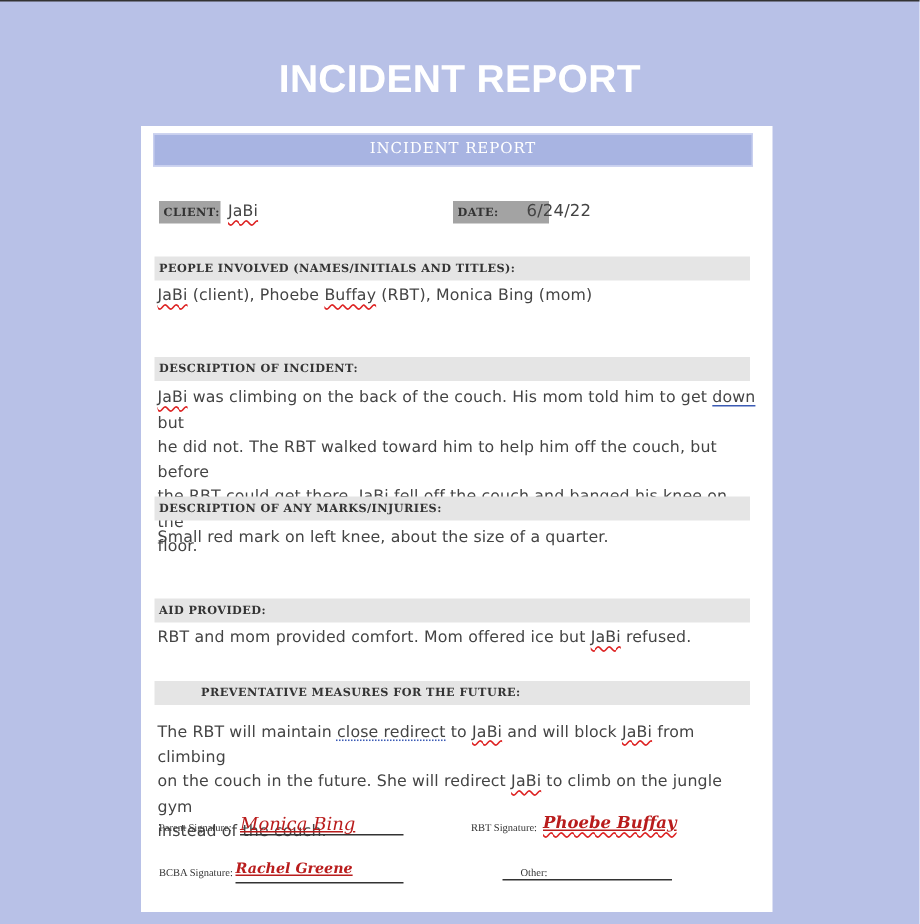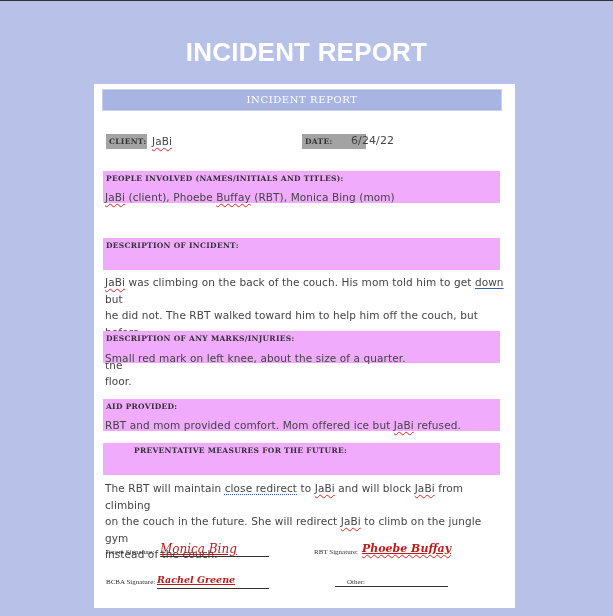--- a/index.html
+++ b/index.html
@@ -34,22 +34,22 @@
     font-size:7.5px; letter-spacing:0.3px; line-height:15px; padding:0 3px;
     box-sizing:border-box;
   }
   .hand {
     position:absolute;
     font-family:"DejaVu Sans", sans-serif;
     font-size:10.5px; color:#444; line-height:16.5px;
     letter-spacing:0.1px;
   }
   .section-bar {
-    position:absolute; left:9px; width:397px; height:32px;
-    background:#f0abfc;
+    position:absolute; left:9px; width:397px; height:16px;
+    background:#e5e5e5;
     font-family:"DejaVu Serif", serif; font-weight:bold; color:#333;
     font-size:7.5px; letter-spacing:0.3px; line-height:16px; padding-left:3px;
     box-sizing:border-box;
   }
   .spell { text-decoration:underline wavy #d22; text-decoration-thickness:1px; text-underline-offset:2px; }
   .gram { text-decoration:underline; text-decoration-color:#3b5bb5; text-underline-offset:2px; }
   .gram-dot { text-decoration:underline dotted #3b5bb5; text-underline-offset:2px; }
   .sig-lbl {
     position:absolute; font-family:"Liberation Serif", serif; font-size:7px; color:#333;
     line-height:12px;
@@ -72,34 +72,34 @@
   <div class="lbl" style="left:12px; top:50px; width:41px;">CLIENT:</div>
   <div class="hand" style="left:58px; top:49px;"><span class="spell">JaBi</span></div>
 
   <div class="lbl" style="left:208px; top:50px; width:64px;">DATE:</div>
   <div class="hand" style="left:257px; top:49px; font-size:11px;">6/24/22</div>
 
   <div class="section-bar" style="top:87px;">PEOPLE INVOLVED (NAMES/INITIALS AND TITLES):</div>
   <div class="hand" style="left:11px; top:105px;"><span class="spell">JaBi</span><span> (client), Phoebe </span><span class="spell">Buffay</span><span> (RBT), Monica Bing (mom)</span></div>
 
   <div class="section-bar" style="top:154px;">DESCRIPTION OF INCIDENT:</div>
-  <div class="hand" style="left:11px; top:173px; width:400px;margin-top:17px;">
+  <div class="hand" style="left:11px; top:173px; width:400px;">
     <div><span class="spell">JaBi</span><span> was climbing on the back of the couch. His mom told him to get </span><span class="gram">down</span><span> but</span></div>
     <div>he did not. The RBT walked toward him to help him off the couch, but before</div>
     <div><span>the RBT could get there, </span><span class="spell">JaBi</span><span> fell off the couch and banged his knee on the</span></div>
     <div>floor.</div>
   </div>
 
   <div class="section-bar" style="top:247px;">DESCRIPTION OF ANY MARKS/INJURIES:</div>
   <div class="hand" style="left:11px; top:266px;">Small red mark on left knee, about the size of a quarter.</div>
 
   <div class="section-bar" style="top:315px;">AID PROVIDED:</div>
   <div class="hand" style="left:11px; top:333px;"><span>RBT and mom provided comfort. Mom offered ice but </span><span class="spell">JaBi</span><span> refused.</span></div>
 
-  <div class="section-bar" style="top:359px;padding-left:31px;">PREVENTATIVE MEASURES FOR THE FUTURE:</div>
+  <div class="section-bar" style="top:370px;padding-left:31px;">PREVENTATIVE MEASURES FOR THE FUTURE:</div>
   <div class="hand" style="left:11px; top:396px; width:400px;">
     <div><span>The RBT will maintain </span><span class="gram-dot">close redirect</span><span> to </span><span class="spell">JaBi</span><span> and will block </span><span class="spell">JaBi</span><span> from climbing</span></div>
     <div><span>on the couch in the future. She will redirect </span><span class="spell">JaBi</span><span> to climb on the jungle gym</span></div>
     <div>instead of the couch.</div>
   </div>
 
   <div class="sig-lbl" style="left:12px; top:462px;">Parent Signature:</div>
   <div class="sig-line" style="left:66px; top:458px; width:109px; font-size:12px;">Monica Bing</div>
 
   <div class="sig-lbl" style="left:220px; top:462px;">RBT Signature:</div>

